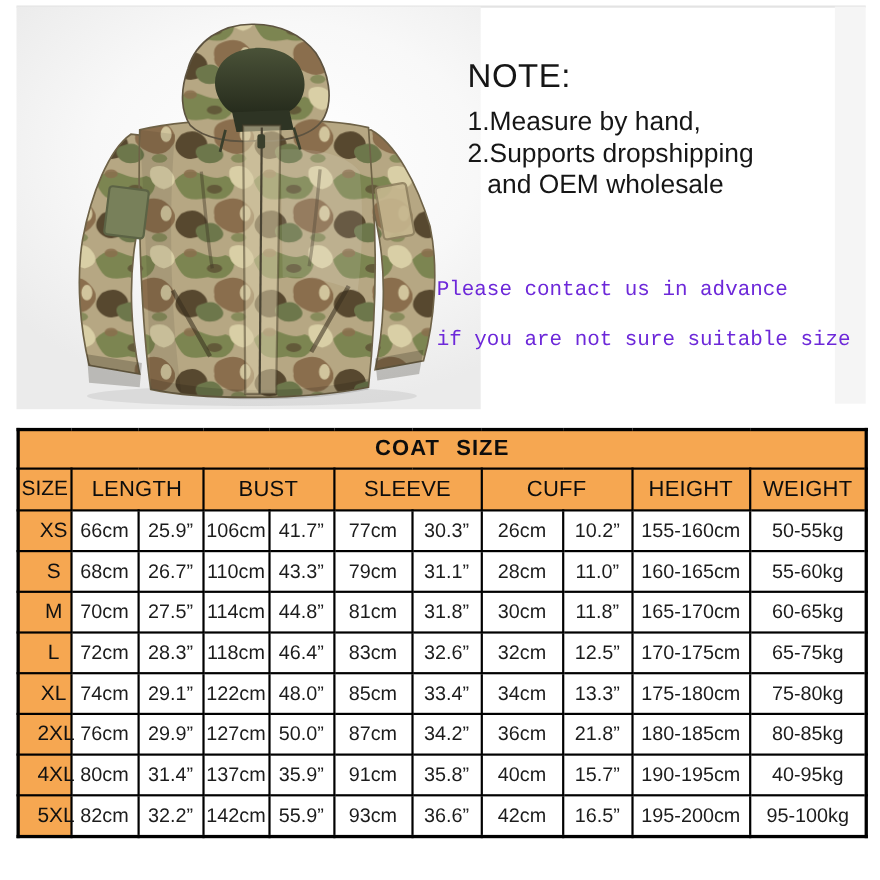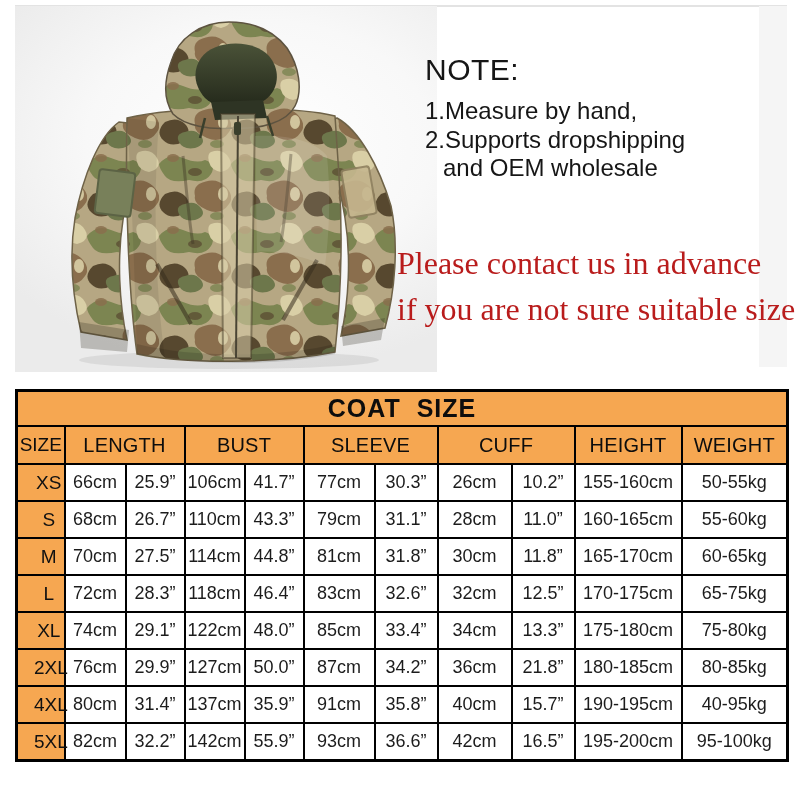--- a/index.html
+++ b/index.html
@@ -16,31 +16,31 @@
   }
   .edge-strip{position:absolute;left:759px;top:6px;width:28px;height:361px;background:#f5f5f5;}
   
   .note-block{position:absolute;left:425px;top:50px;width:330px;}
   .note-heading{font-size:30px;font-weight:normal;padding-top:3px;margin-bottom:10px;letter-spacing:0.5px;}
   .note-line{font-size:24px;line-height:28.5px;white-space:nowrap;}
   .note-line.indent{padding-left:18px;}
   
   .contact-block{
     position:absolute;left:397px;top:240px;width:400px;
-    font-family:Liberation Serif, serif;font-size:32px;line-height:46px;color:#b91c1c;
+    font-family:Liberation Mono, monospace;font-size:19px;line-height:46px;color:#6d28d9;
     white-space:nowrap;
   }
   
   table.size-table{
     position:absolute;left:15px;top:389px;width:771px;
     border-collapse:collapse;table-layout:fixed;background:#ffffff;
     border:3px solid #000;
   }
   .size-table th,.size-table td{border:2px solid #000;padding:0;text-align:center;vertical-align:middle;}
-  .size-table th.title-cell{height:33px;font-size:25px;font-weight:bold;background:#f6a751;letter-spacing:1px;word-spacing:8px;color:#0d0d0d;}
+  .size-table th.title-cell{height:33px;font-size:20px;font-weight:bold;background:#f6a751;letter-spacing:1px;word-spacing:8px;color:#0d0d0d;}
   .size-table tr.cols th{height:36px;font-size:20px;font-weight:normal;background:#f6a751;letter-spacing:0.2px;color:#0d0d0d;}
   .size-table tr.cols th.size-h{font-size:19px;letter-spacing:0;}
   .size-table tbody td{height:35px;font-size:18px;color:#1c1c1c;}
   .size-table tbody td.size-col{background:#f6a751;font-size:19px;color:#111;padding-left:16px;}
 </style>
 </head>
 <body>
 
 <div class="top-hairline"></div>
 

